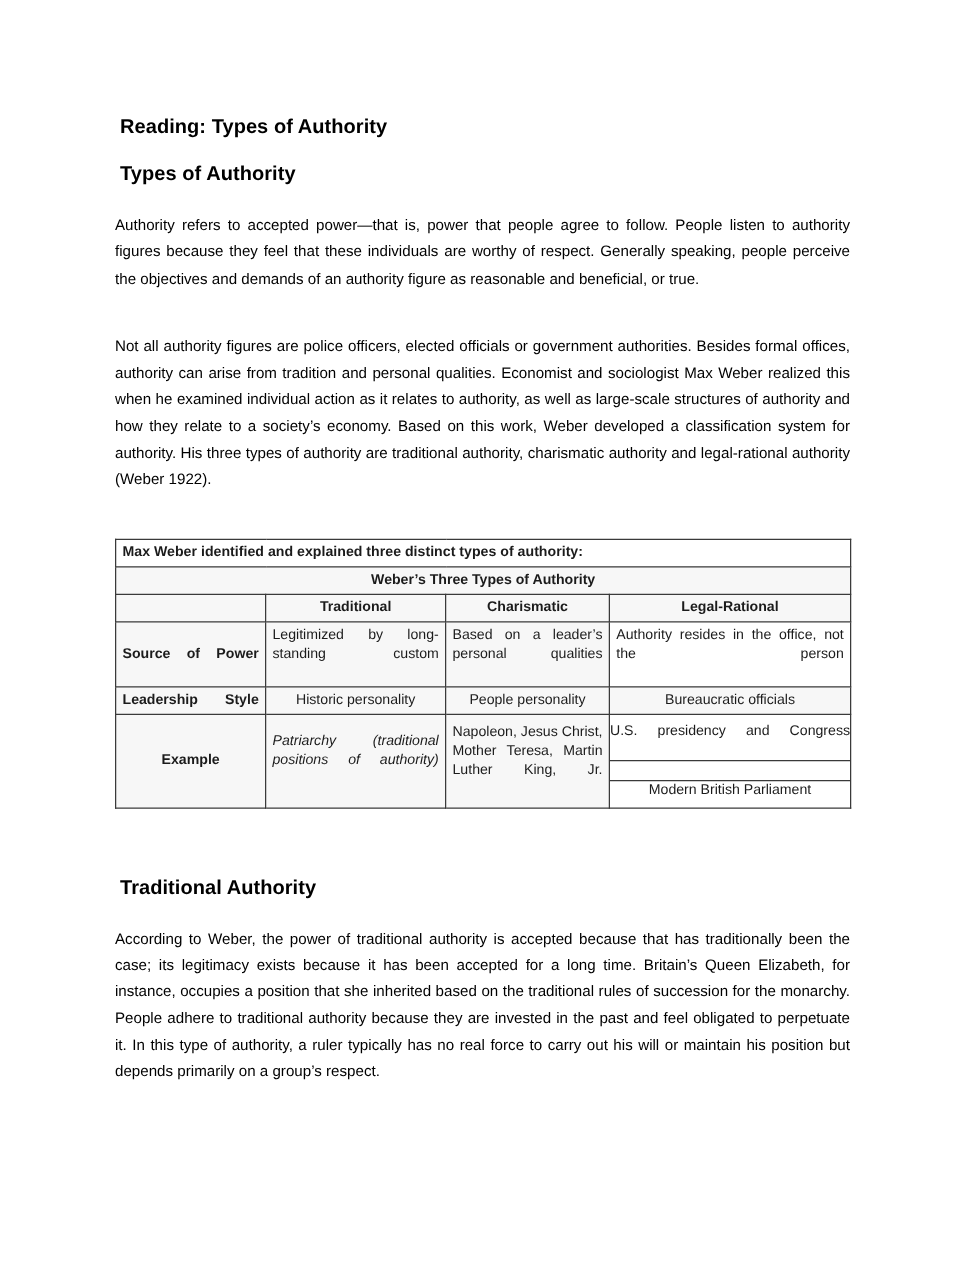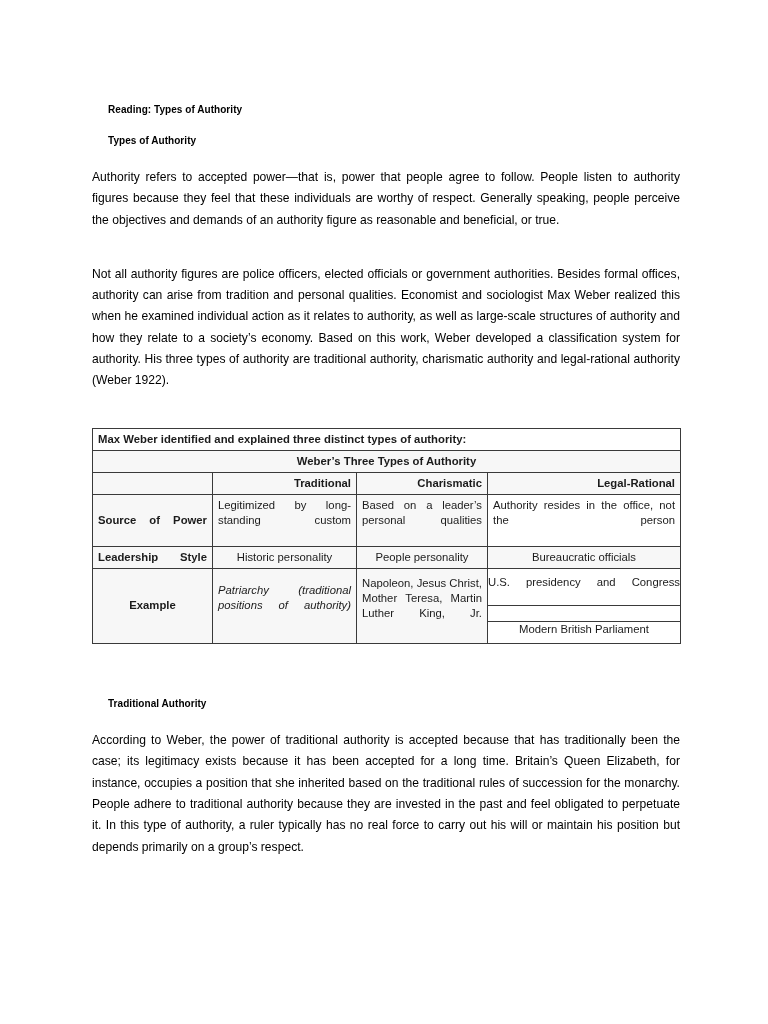--- a/index.html
+++ b/index.html
@@ -18,25 +18,25 @@
   .page {
     position: relative;
     width: 768px;
     height: 1024px;
     box-sizing: border-box;
     padding: 88px 88px 0 92px;
   }
 
   
   .heading {
-    font-size: 10px;
+    font-size: 16px;
     font-weight: bold;
     line-height: 1.25;
     letter-spacing: 0.05px;
-    margin: 16px;
+    margin: 4px;
   }
   .heading-1 { margin-bottom: 18px; }
   .heading-2 { margin-bottom: 20px; }
   .heading-section {
     margin-top: 0;
     margin-bottom: 20px;
   }
 
   
   .para {
@@ -84,21 +84,21 @@
   .subtitle-cell {
     font-weight: bold;
     font-size: 11.6px;
     padding: 6px 8px 7px 8px;
     color: #1b1b1b;
     text-align: center;
   }
   
   .colhead {
     font-weight: bold;
-    text-align: right;
+    text-align: center;
     font-size: 11.6px;
     padding: 5px 4px 5px 4px;
     margin-top: 26px;
   }
   .colhead-empty { }
 
   .rowlabel {
     font-weight: bold;
     text-align: justify;
     text-align-last: justify;

